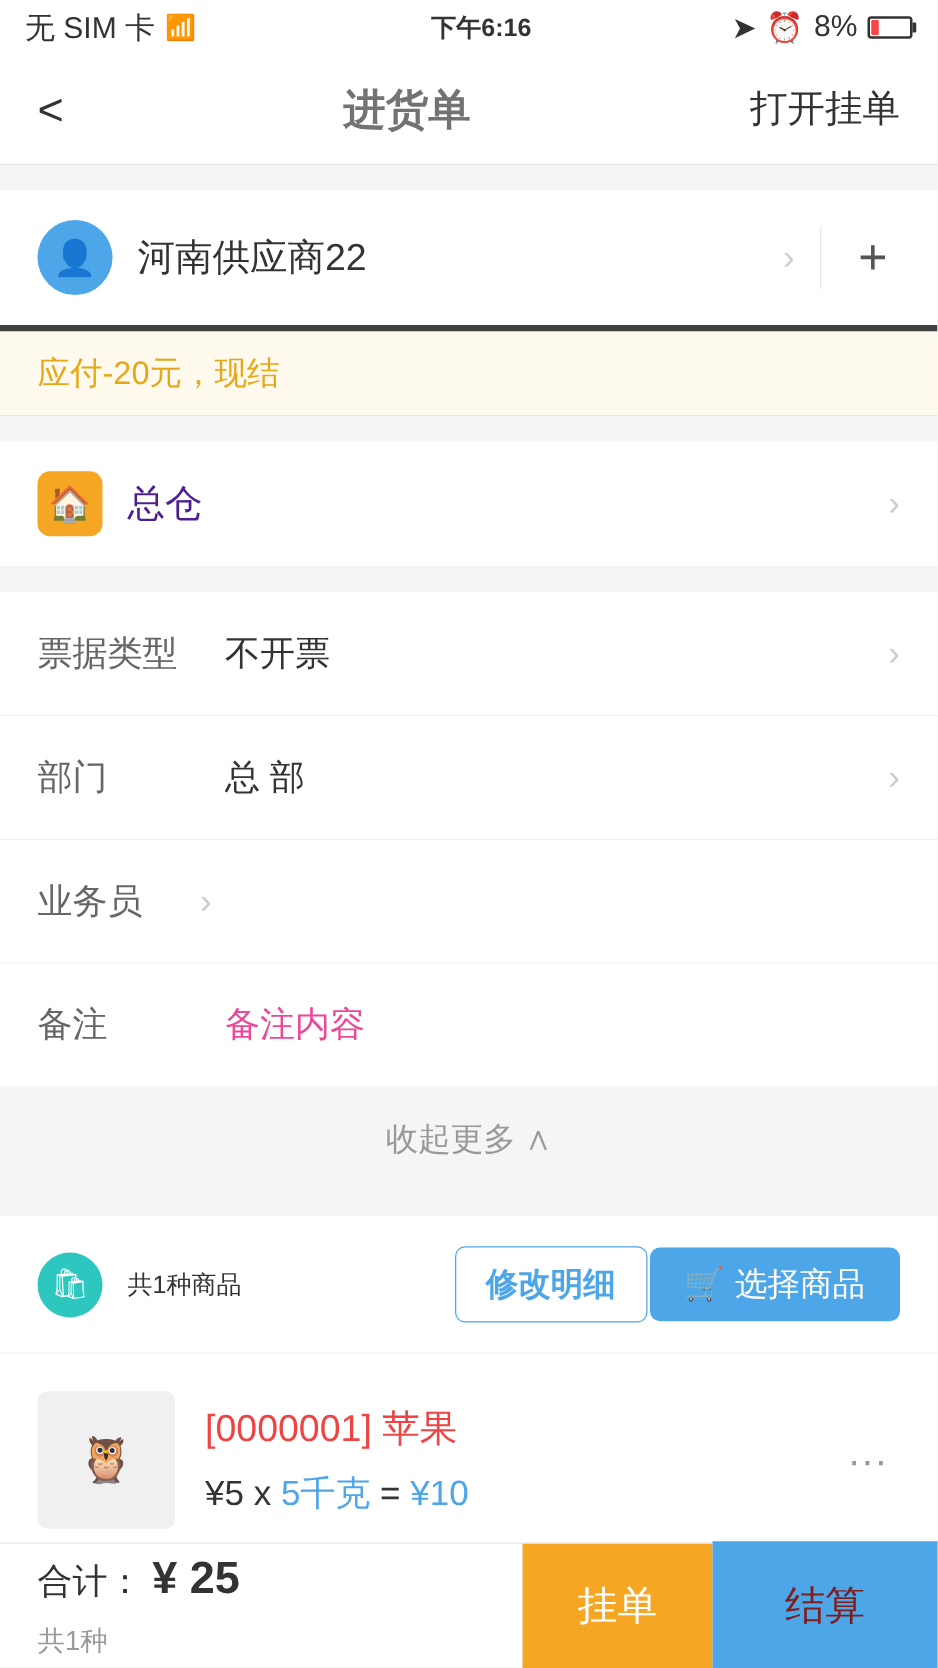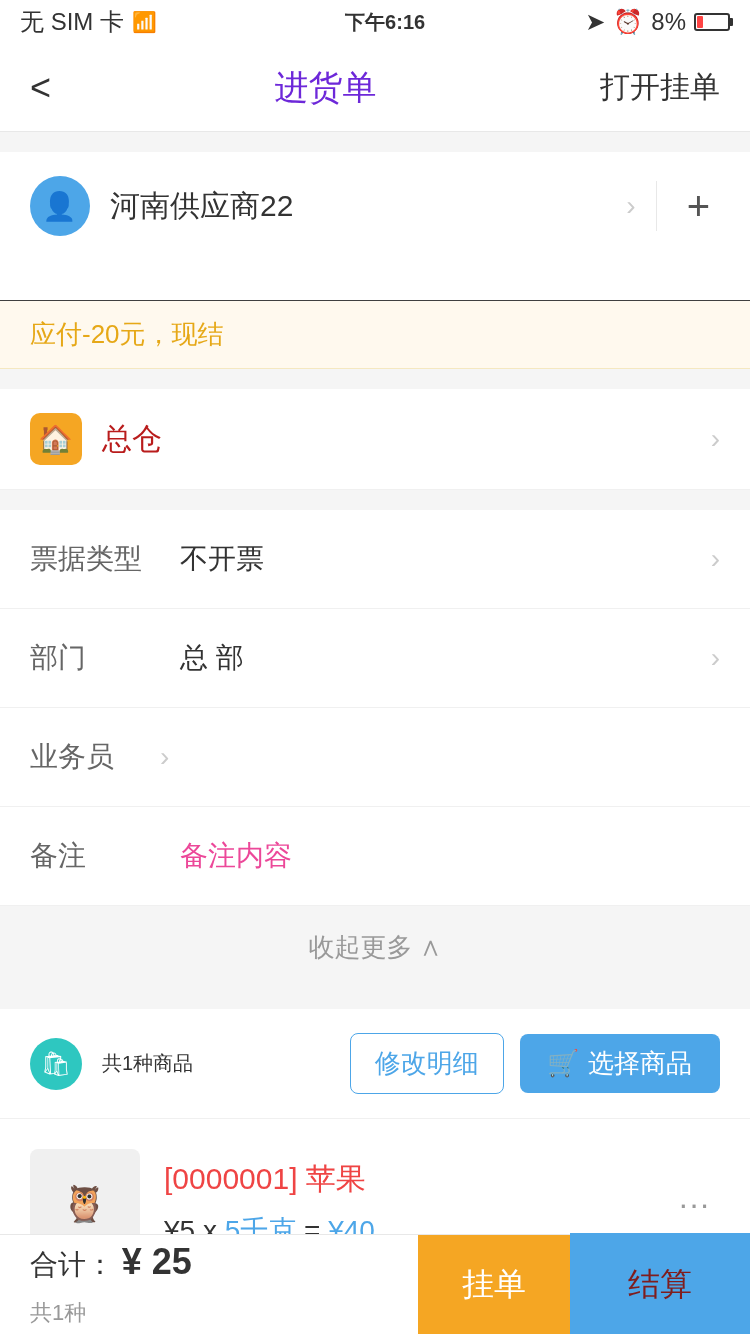--- a/index.html
+++ b/index.html
@@ -66,22 +66,22 @@
       padding: 0 30px;
       border-bottom: 1px solid #e8e8e8;
     }
     .nav-back {
       font-size: 36px;
       color: #333;
       cursor: pointer;
     }
     .nav-title {
       font-size: 34px;
-      font-weight: 400;
-      color: #6d28d9;
+      font-weight: 700;
+      color: #737373;
     }
     .nav-action {
       font-size: 30px;
       color: #333;
       cursor: pointer;
     }
 
     
     .section-gap {
       height: 20px;
@@ -135,23 +135,22 @@
       cursor: pointer;
       padding: 0 10px;
     }
 
     
     .payment-notice {
       background: #fff9ee;
       padding: 16px 30px;
       font-size: 26px;
       color: #e6a817;
-      border-top: 1px solid #404040;
+      border-top: 5px solid #404040;
       border-bottom: 1px solid #f5e8c0;
-      margin-top: 40px;
     }
 
     
     .warehouse-row {
       display: flex;
       align-items: center;
       padding: 24px 30px;
       background: #fff;
       border-bottom: 1px solid #f0f0f0;
     }
@@ -164,21 +163,21 @@
       align-items: center;
       justify-content: center;
       color: #fff;
       font-size: 28px;
       margin-right: 20px;
       flex-shrink: 0;
     }
     .warehouse-name {
       flex: 1;
       font-size: 30px;
-      color: #b91c1c;
+      color: #4c1d95;
     }
 
     
     .form-row {
       display: flex;
       align-items: center;
       padding: 30px 30px;
       background: #fff;
       border-bottom: 1px solid #f0f0f0;
       cursor: pointer;
@@ -238,21 +237,22 @@
       color: #333;
     }
     .btn-outline {
       border: 1px solid #4da6e8;
       color: #4da6e8;
       background: #fff;
       border-radius: 8px;
       padding: 12px 24px;
       font-size: 26px;
       cursor: pointer;
-      margin-right: 16px;
+      margin-right: 2px;
+      font-weight: bold;
     }
     .btn-primary {
       background: #4da6e8;
       color: #fff;
       border: none;
       border-radius: 8px;
       padding: 12px 28px;
       font-size: 26px;
       cursor: pointer;
       display: flex;
@@ -455,21 +455,21 @@
 
   <div class="product-item">
     <div class="product-thumbnail">
       <span class="owl-icon">🦉</span>
     </div>
     <div class="product-info">
       <div class="product-name">
         <span>[0000001]</span>
         <span>苹果</span>
       </div>
-      <div class="product-price"><span>¥5</span> x <span class="highlight">5千克</span> = <span class="highlight">¥40</span></div>
+      <div class="product-price"><span>¥5</span> x <span class="highlight">5千克</span> = <span class="highlight">¥10</span></div>
     </div>
     <span class="product-more">···</span>
   </div>
 </div>
 
 <div style="height:100px"></div>
 
 <div class="footer">
   <div class="footer-total">
     <div>

